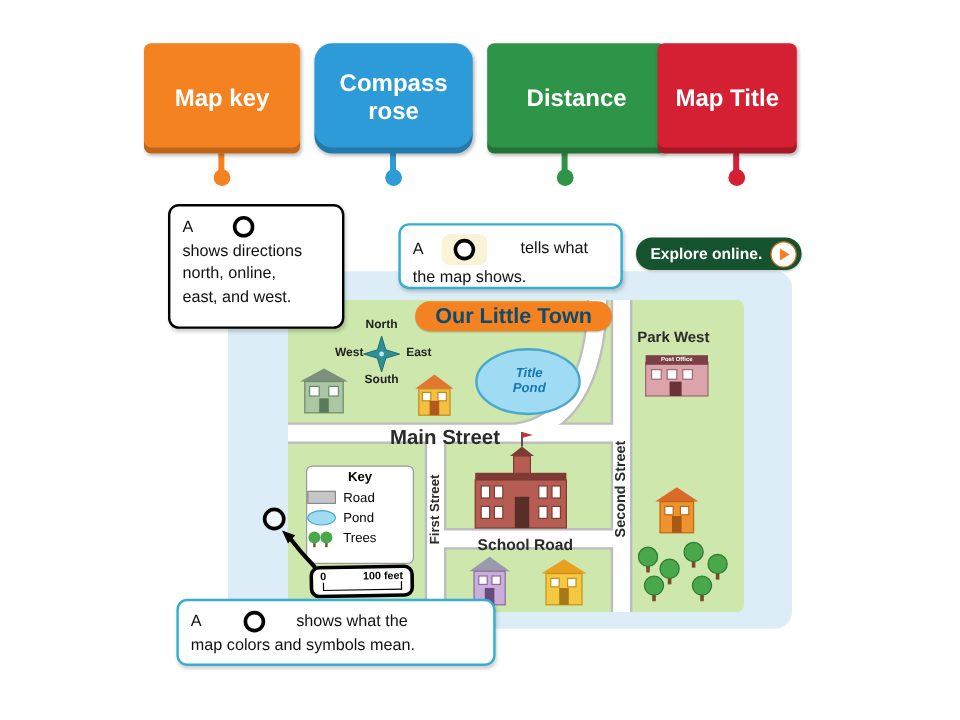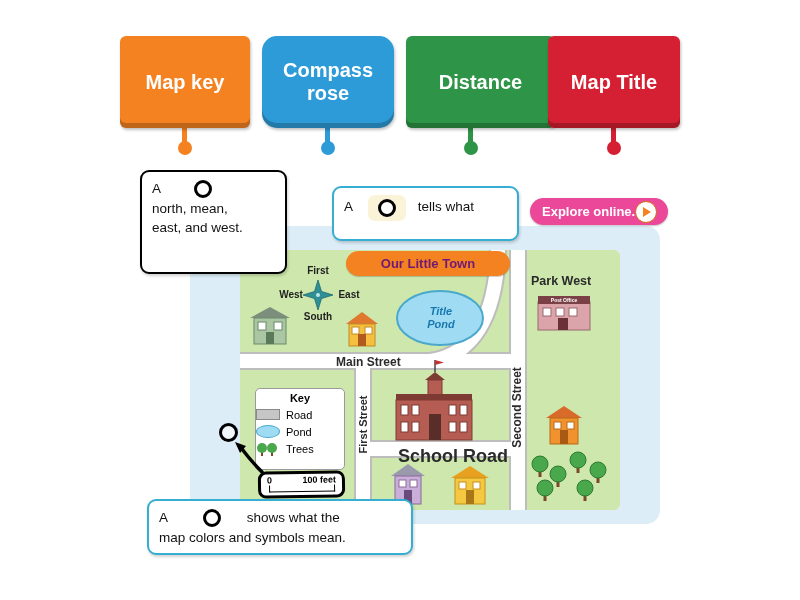--- a/index.html
+++ b/index.html
@@ -20,36 +20,36 @@
            font-size:13.5px;color:#111;padding:7px 10px;box-sizing:border-box;
            box-shadow:1px 2px 3px rgba(0,0,0,.18);line-height:1.45;}
   .callout.black{border:2.5px solid #000;}
   .callout.cyan{border:2.5px solid #35aed2;}
   .blank-ring{display:inline-block;width:12px;height:12px;border:3.5px solid #000;
               border-radius:50%;background:#fff;vertical-align:middle;cursor:pointer;}
   .ring-glow{display:inline-block;background:#fbf3d8;border-radius:7px;padding:3px 10px;vertical-align:middle;}
   .c-line{white-space:nowrap;}
 
   
-  .explore{position:absolute;left:530px;top:198px;width:138px;height:27px;background:#ec4899;
-           border-radius:14px;display:flex;align-items:center;justify-content:flex-start;
+  .explore{position:absolute;left:530px;top:198px;width:138px;height:27px;background:#14532d;
+           border-radius:14px;display:flex;align-items:center;justify-content:space-between;
            padding:0 4px 0 12px;box-sizing:border-box;color:#fff;font-weight:bold;font-size:13px;
            z-index:8;cursor:pointer;box-shadow:0 1px 2px rgba(0,0,0,.25);}
   .play-circle{width:20px;height:20px;border-radius:50%;background:#fff;border:1.5px solid #d96b10;
                display:flex;align-items:center;justify-content:center;}
   .play-tri{width:0;height:0;border-top:5px solid transparent;border-bottom:5px solid transparent;
             border-left:8px solid #f58220;margin-left:2px;}
 
   
   .panel{position:absolute;left:190px;top:226px;width:470px;height:298px;background:#dcedf8;
          border-radius:14px;z-index:1;}
   .map-svg{position:absolute;left:240px;top:250px;z-index:2;}
   .map-label{position:absolute;z-index:4;color:#2b2b2b;font-weight:600;}
   .banner{position:absolute;left:346px;top:251px;width:164px;height:25px;background:#f58220;
-          border-radius:13px;color:#701a75;font-weight:bold;font-size:13px;display:flex;
+          border-radius:13px;color:#0c4a6e;font-weight:bold;font-size:18px;display:flex;
           align-items:center;justify-content:center;z-index:4;box-shadow:0 1px 1px rgba(0,0,0,.2);}
   .vertical{transform:rotate(-90deg);transform-origin:0 0;text-align:center;}
   .compass-label{position:absolute;z-index:4;font-size:10px;font-weight:bold;color:#222;text-align:center;}
   .pond-label{position:absolute;left:415px;top:305px;width:52px;text-align:center;z-index:4;
               font-size:11px;font-style:italic;font-weight:bold;color:#1878b0;line-height:1.2;}
 
   
   .key-box{position:absolute;left:255px;top:388px;width:90px;height:82px;background:#fff;
            border:1.5px solid #9a9a9a;border-radius:5px;z-index:4;padding:3px 0;box-sizing:border-box;}
   .key-title{text-align:center;font-weight:bold;font-size:11px;margin-bottom:2px;}
@@ -74,21 +74,21 @@
 
 <div class="tile" style="left: 120px; width: 130px; background-color: rgb(245, 130, 32);">
     <span>Map key</span>
   </div>
 <div class="tile" style="left: 262px; width: 132px; background-color: rgb(45, 155, 216); border-radius: 15px;">
     <span>Compass rose</span>
   </div>
 <div class="tile" style="left: 406px; width: 149px; background-color: rgb(46, 148, 71);">
     <span>Distance</span>
   </div>
-<div class="tile" style="left: 548px; width: 132px; background-color: rgb(212, 32, 50);">
+<div class="tile" style="left: 548px; width: 116px; background-color: rgb(212, 32, 50);">
     <span>Map Title</span>
   </div>
 
 <div class="stem" style="left: 182px; background-color: rgb(245, 130, 32);"></div>
 <div class="stem" style="left: 325px; background-color: rgb(45, 155, 216);"></div>
 <div class="stem" style="left: 468px; background-color: rgb(46, 148, 71);"></div>
 <div class="stem" style="left: 611px; background-color: rgb(212, 32, 50);"></div>
 <div class="pin-dot" style="left: 178px; background-color: rgb(245, 130, 32);"></div>
 <div class="pin-dot" style="left: 321px; background-color: rgb(45, 155, 216);"></div>
 <div class="pin-dot" style="left: 464px; background-color: rgb(46, 148, 71);"></div>
@@ -215,32 +215,32 @@
     <g>
         <rect x="343.5" y="242" width="3" height="9" fill="#7a4a28"></rect>
         <circle cx="345" cy="238" r="8" fill="#4aa84c" stroke="#2e7a30"></circle>
       </g>
   </g>
 </svg>
 
 <div class="banner">Our Little Town</div>
 <div class="po-text">Post Office</div>
 
-<div class="compass-label" style="left:298px;top:265px;width:40px">First</div>
+<div class="compass-label" style="left:298px;top:265px;width:40px">North</div>
 <div class="compass-label" style="left:298px;top:311px;width:40px">South</div>
 <div class="compass-label" style="left:274px;top:289px;width:34px">West</div>
 <div class="compass-label" style="left:332px;top:289px;width:34px">East</div>
 
 <div class="pond-label"><span>Title</span><br><span>Pond</span></div>
 
 <div class="map-label" style="left:531px;top:274px;font-size:12.5px">Park West</div>
-<div class="map-label" style="left:336px;top:355px;font-size:12px">Main Street</div>
+<div class="map-label" style="left:325px;top:355px;font-size:17px">Main Street</div>
 <div class="map-label vertical" style="left:357px;top:472px;width:95px;font-size:11px">First Street</div>
 <div class="map-label vertical" style="left:510px;top:455px;width:95px;font-size:12px">Second Street</div>
-<div class="map-label" style="left:398px;top:446px;font-size:18px">School Road</div>
+<div class="map-label" style="left:398px;top:446px;font-size:13px">School Road</div>
 
 <div class="key-box">
   <div class="key-title">Key</div>
   <div class="key-row">
       <span class="sw-road"></span>
       <span>Road</span>
     </div>
   <div class="key-row">
       <span class="sw-pond"></span>
       <span>Pond</span>
@@ -266,28 +266,30 @@
 
 <div class="target-ring"></div>
 <svg class="arrow-svg" width="800" height="600">
   <path d="M262 472 Q 251 461 242 449" stroke="#000" stroke-width="3.5" fill="none" stroke-linecap="round"></path>
   <polygon points="235,442 246,446 240,453" fill="#000"></polygon>
 </svg>
 
 <div class="callout black" style="left:140px;top:170px;width:147px;height:104px">
   <div class="c-line"><span>A</span>
     <span class="blank-ring" style="margin-left:30px"></span></div>
-  <div class="c-line">north, mean,</div>
+  <div class="c-line">shows directions</div>
+  <div class="c-line">north, online,</div>
   <div class="c-line">east, and west.</div>
 </div>
 
 <div class="callout cyan" style="left:332px;top:186px;width:187px;height:55px">
   <div class="c-line"><span>A</span>
     <span class="ring-glow" style="margin-left:12px"><span class="blank-ring"></span></span>
-    <span style="margin-left:8px">tells what</span></div>
+    <span style="margin-left:24px">tells what</span></div>
+  <div class="c-line">the map shows.</div>
 </div>
 
 <div class="callout cyan" style="left:147px;top:499px;width:266px;height:56px">
   <div class="c-line"><span>A</span>
     <span class="blank-ring" style="margin-left:32px"></span>
     <span style="margin-left:22px">shows what the</span></div>
   <div class="c-line">map colors and symbols mean.</div>
 </div>
 
 <div class="explore">

